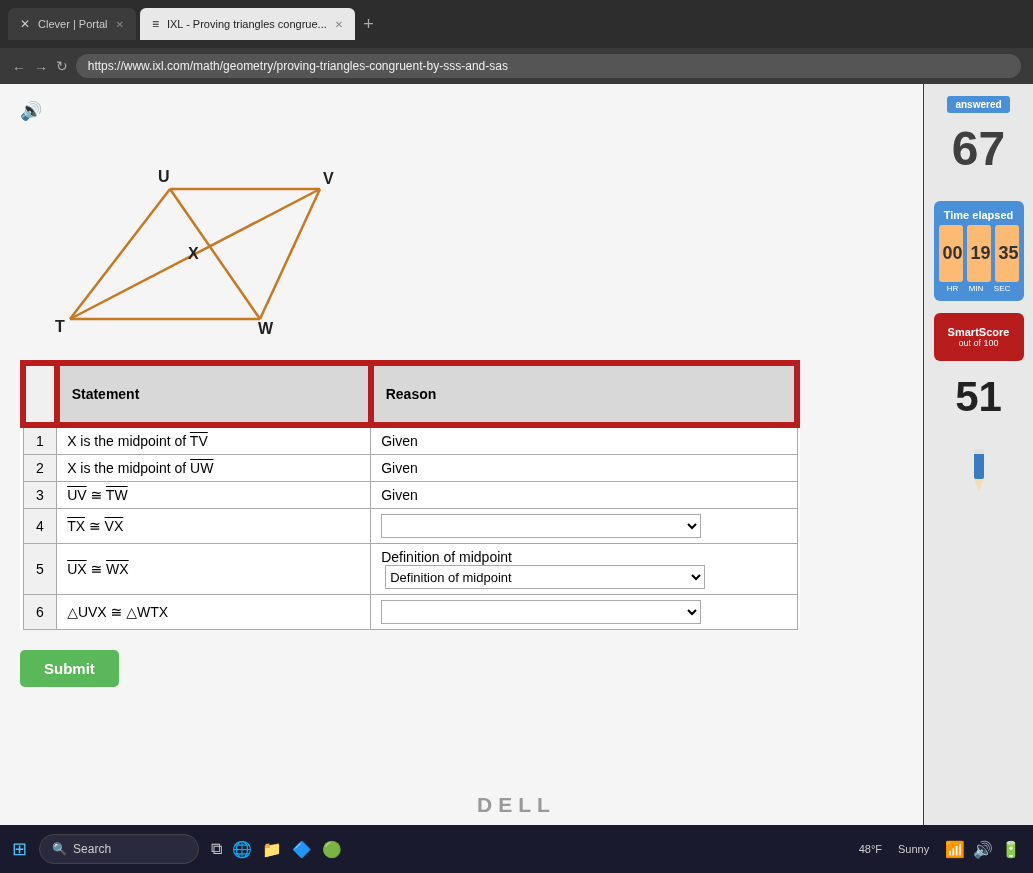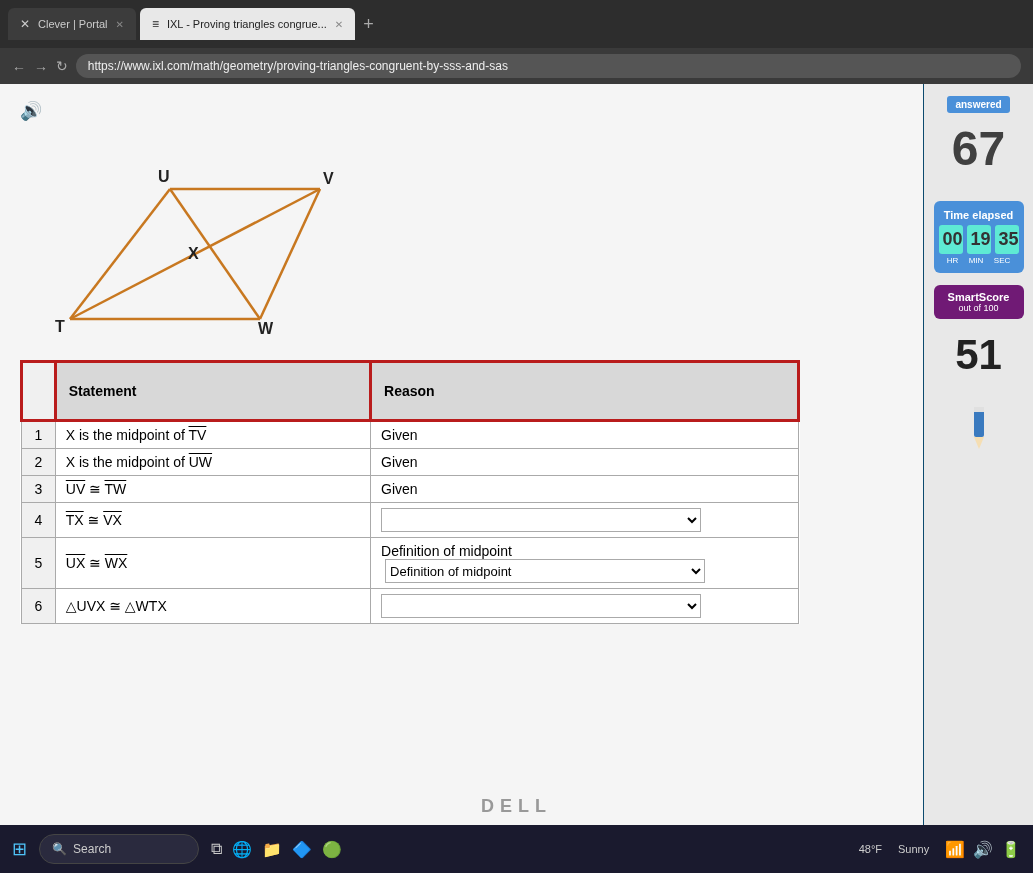--- a/index.html
+++ b/index.html
@@ -130,38 +130,38 @@
     }
     .time-values {
       display: flex;
       justify-content: center;
       gap: 4px;
       margin-top: 4px;
     }
     .time-val {
       font-size: 18px;
       font-weight: bold;
-      background: #5eead4;
+      background: #fdba74;
       color: #333;
-      padding: 4px 4px;
+      padding: 18px 4px;
       border-radius: 3px;
       min-width: 24px;
     }
     .time-labels {
       display: flex;
       justify-content: space-around;
       font-size: 8px;
       margin-top: 2px;
     }
 
     .smart-score-box {
-      background: #701a75;
+      background: #b91c1c;
       color: white;
       border-radius: 6px;
-      padding: 6px 8px;
+      padding: 13px 8px;
       text-align: center;
       width: 90px;
       font-size: 11px;
       font-weight: bold;
     }
     .smart-score-sub {
       font-size: 9px;
       font-weight: normal;
     }
 
@@ -198,21 +198,21 @@
     
     .proof-table {
       width: 780px;
       border-collapse: collapse;
       font-size: 14px;
       margin-top: 8px;
       background: white;
     }
     .proof-table th {
       background: #d8d8d8;
-      border: 3px solid #b91c1c;
+      border: 6px solid #b91c1c;
       padding: 20px 12px;
       text-align: left;
       font-weight: bold;
     }
     .proof-table td {
       border: 1px solid #aaa;
       padding: 5px 10px;
       vertical-align: middle;
     }
     .proof-table .row-num {
@@ -439,20 +439,21 @@
               <option value="SSS">SSS</option>
               <option value="SAS">SAS</option>
               <option value="Definition of midpoint">Definition of midpoint</option>
             </select>
           </td>
         </tr>
       </tbody>
     </table>
 
     
+    <button class="submit-btn">Submit</button>
 
   </div>
 
   <div class="right-sidebar">
     <div class="answered-badge">answered</div>
     <div class="score-number">67</div>
 
     <div class="time-elapsed-box">
       <div class="time-elapsed-label">Time elapsed</div>
       <div class="time-values">
@@ -478,21 +479,21 @@
       <svg width="30" height="50" viewBox="0 0 30 50">
         <rect x="10" y="8" width="10" height="30" rx="2" fill="#3a7abf"></rect>
         <polygon points="10,38 20,38 15,50" fill="#f5deb3"></polygon>
         <rect x="10" y="8" width="10" height="5" fill="#e0e0e0"></rect>
       </svg>
     </div>
   </div>
 
 </div>
 
-<div style="position:absolute;bottom:56px;left:50%;transform:translateX(-50%);color:#999;font-size:18px;font-weight:bold;letter-spacing:6px;">DELL</div>
+<div style="position:absolute;bottom:56px;left:50%;transform:translateX(-50%);color:#999;font-size:21px;font-weight:bold;letter-spacing:6px;">DELL</div>
 
 <div class="taskbar-bottom" style="position:absolute;bottom:0;left:0;">
   <span class="windows-icon">⊞</span>
   <div class="search-bar-bottom">
     <span>🔍</span>
     <span>Search</span>
   </div>
   <div class="taskbar-app-icons">
     <span style="color:#ccc;font-size:16px;">⧉</span>
     <span style="color:#ccc;font-size:16px;">🌐</span>

